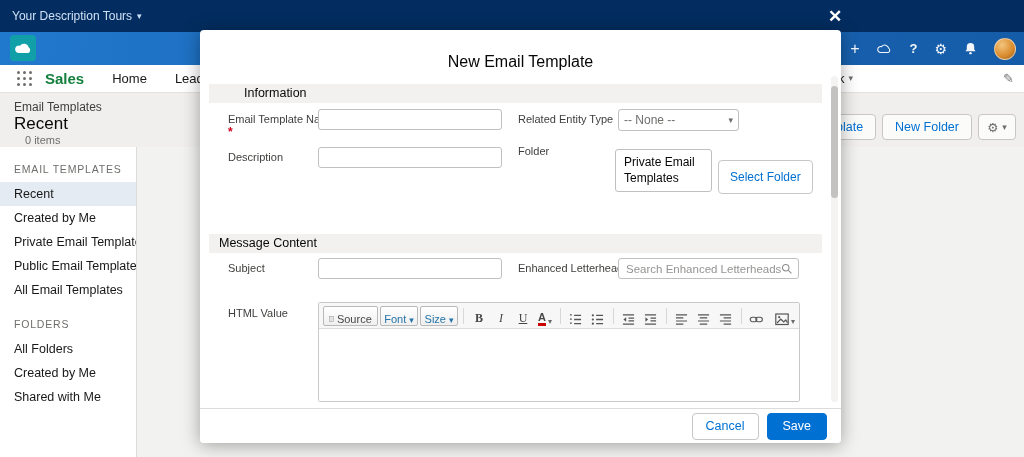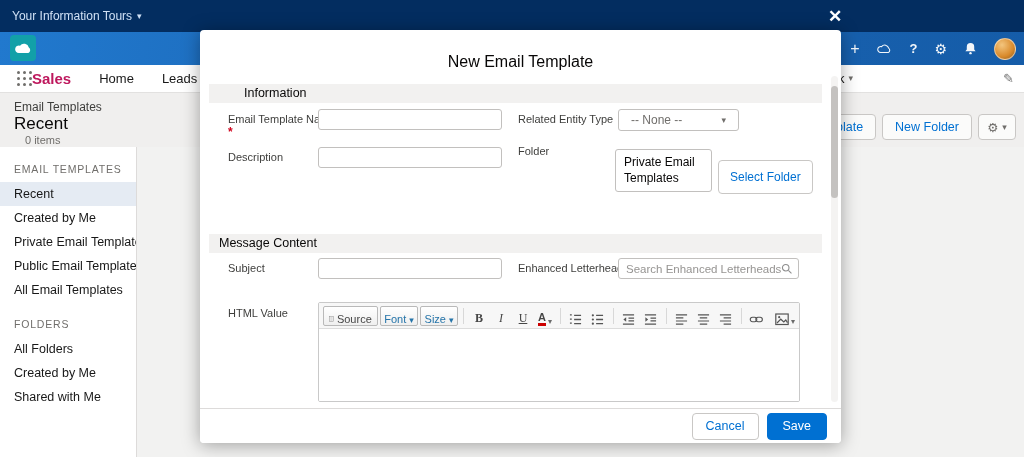--- a/index.html
+++ b/index.html
@@ -22,21 +22,21 @@
   .ghdr-icons { position:absolute; right:8px; top:0; height:33px; display:flex; align-items:center; gap:17px; color:#fff; }
   .ghdr-icons .gi { font-size:13px; line-height:1; cursor:pointer; opacity:.95; display:flex; align-items:center; gap:2px; }
   .avatar { width:22px; height:22px; border-radius:50%; cursor:pointer;
             background:radial-gradient(circle at 35% 30%, #f3c57e 0%, #d98a2b 60%, #8a5a1d 100%); border:1px solid rgba(255,255,255,.5); }
 
   
   .nav-bar { position:absolute; top:65px; left:0; right:0; height:28px; background:#fff; border-bottom:1px solid #E2E1E0;
              display:flex; align-items:center; z-index:1; }
   .waffle { margin-left:17px; width:15px; height:15px; display:grid; grid-template-columns:repeat(3,1fr); gap:2.5px; cursor:pointer; }
   .waffle i { width:3px; height:3px; border-radius:50%; background:#706E6B; }
-  .app-name { font-size:15px; font-weight:bold; color:#be185d; }
+  .app-name { margin-left:13px; font-size:15px; font-weight:bold; color:#15803d; }
   .nav-items { display:flex; margin-left:28px; gap:28px; font-size:13px; color:#181818; }
   .nav-item { cursor:pointer; display:flex; align-items:flex-start; gap:4px; white-space:nowrap; }
   .nav-item .chev { color:#706E6B; }
   .nav-right { margin-left:auto; margin-right:10px; display:flex; align-items:center; gap:150px; }
   .partial-tab { font-size:13px; color:#181818; display:flex; gap:4px; align-items:center; cursor:pointer; }
   .pencil { color:#747474; font-size:13px; cursor:pointer; }
 
   
   .list-header { position:absolute; top:93px; left:0; right:0; height:54px; background:#F0EFEE; z-index:1; }
   .lh-entity { position:absolute; left:14px; top:7px; font-size:12px; color:#3E3E3C; }
@@ -72,21 +72,21 @@
   .in-desc { left:118px; top:117px; width:184px; }
   .in-subj { left:118px; top:228px; width:184px; }
   .lab-etn { left:28px; top:83px; }
   .lab-ret { left:318px; top:83px; }
   .lab-desc { left:28px; top:121px; }
   .lab-folder { left:318px; top:115px; }
   .lab-subj { left:28px; top:232px; }
   .lab-el { left:318px; top:232px; }
   .lab-html { left:28px; top:277px; }
   .sel-ret { position:absolute; left:418px; top:79px; width:121px; height:22px; border:1px solid #C2C0BE; border-radius:3px;
-             background:#fff; display:flex; align-items:center; justify-content:space-between; padding:0 12px; cursor:pointer; }
+             background:#fff; display:flex; align-items:center; justify-content:space-between; padding:0 5px; cursor:pointer; }
   .sel-ret .val { font-size:12px; color:#706E6B; }
   .sel-ret .chev { color:#706E6B; }
   .folder-box { position:absolute; left:415px; top:119px; width:97px; height:43px; border:1px solid #C2C0BE; border-radius:3px;
                 background:#fff; padding:4px 8px; font-size:12px; color:#080707; line-height:16px; }
   .btn-select-folder { position:absolute; left:518px; top:130px; height:25px; padding:16px 11px; background:#fff;
                 border:1px solid #C9C7C5; border-radius:4px; color:#0070D2; font-size:12px; display:flex; align-items:center; cursor:pointer; }
   .search-wrap { position:absolute; left:418px; top:228px; width:181px; height:21px; border:1px solid #C2C0BE; border-radius:3px;
                  background:#fff; display:flex; align-items:center; padding:0 5px 0 7px; }
   .search-wrap input { border:none; outline:none; flex:1; font-size:11.5px; font-family:inherit; color:#080707; min-width:0; }
   .search-wrap input::placeholder { color:#969492; }
@@ -119,21 +119,21 @@
 
   svg.ic { display:block; }
 </style>
 </head>
 <body>
 
 <div class="stage">
 
   <div class="trial-bar">
     <div class="trial-left">
-      <span>Your Information Tours</span>
+      <span>Your Description Tours</span>
       <span class="chev">▾</span>
     </div>
   </div>
 
   <div class="ghdr">
     <div class="logo-tile">
       <svg class="ic" width="20" height="14" viewBox="0 0 24 16">
         <path d="M7 14 a4.5 4.5 0 1 1 1.4-8.8 A6 6 0 0 1 19 7.5 a3.8 3.8 0 0 1-.5 6.5 z" fill="#fff"></path>
       </svg>
     </div>

